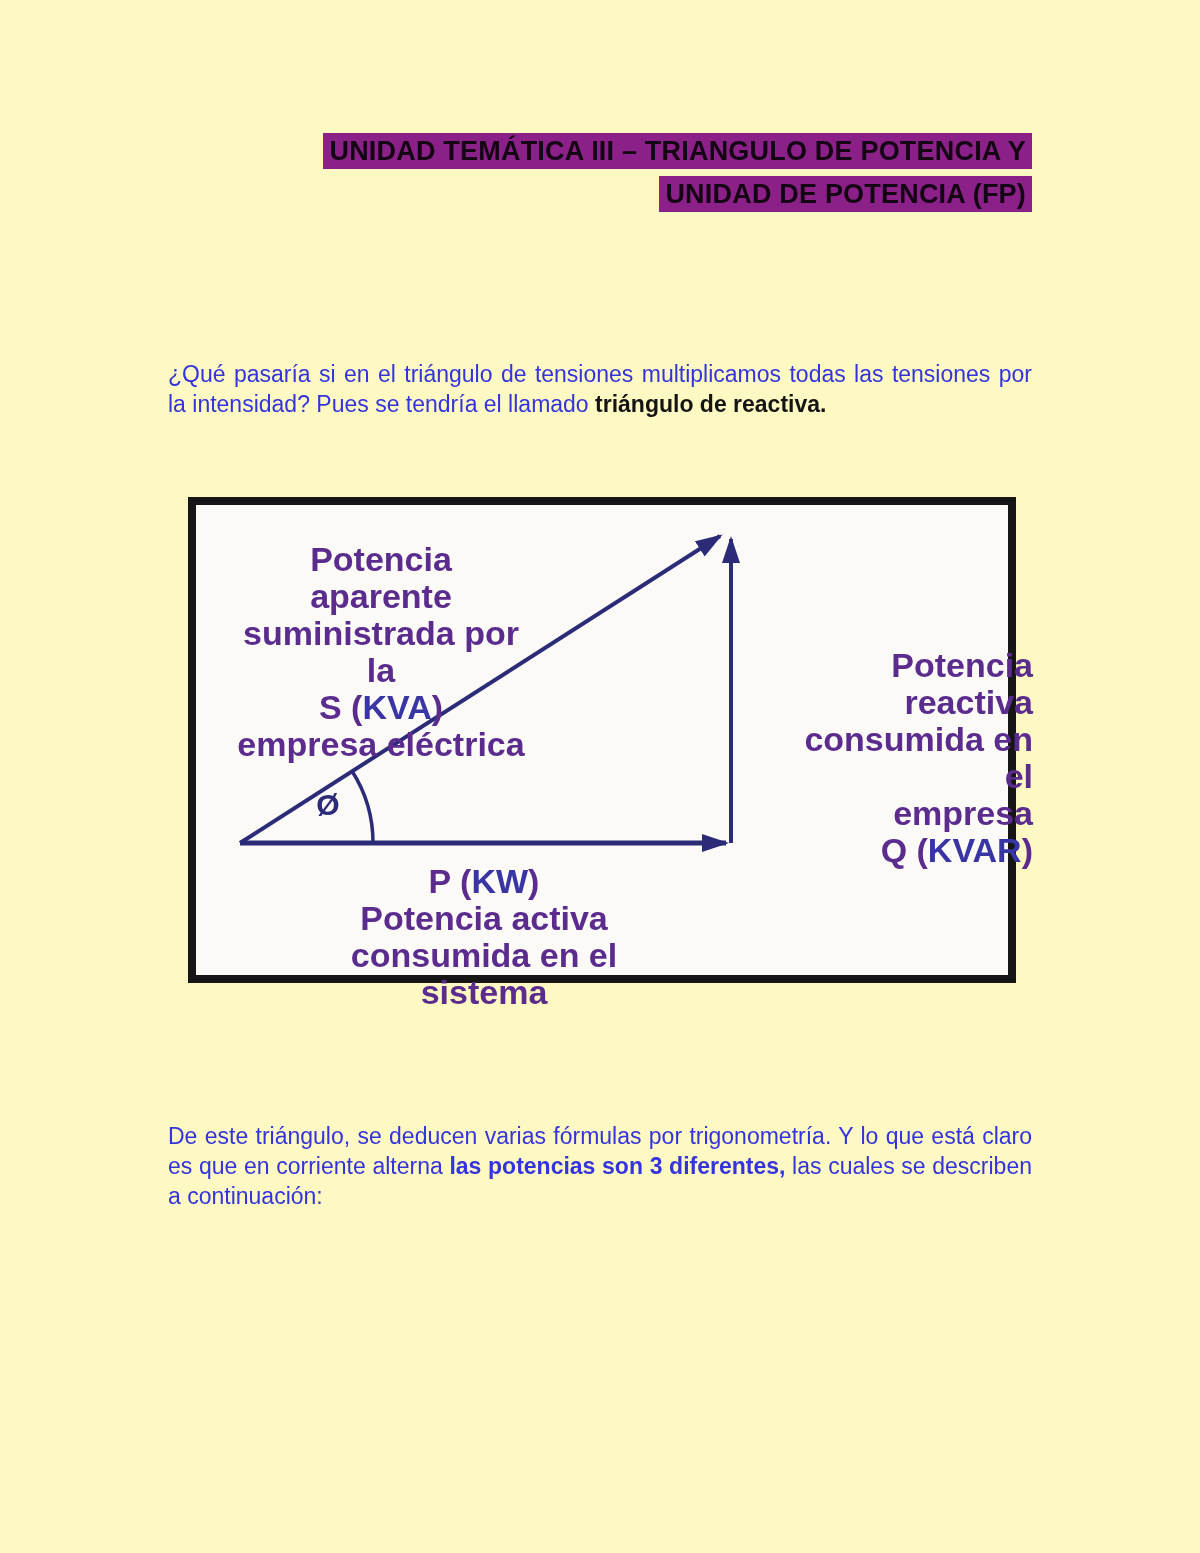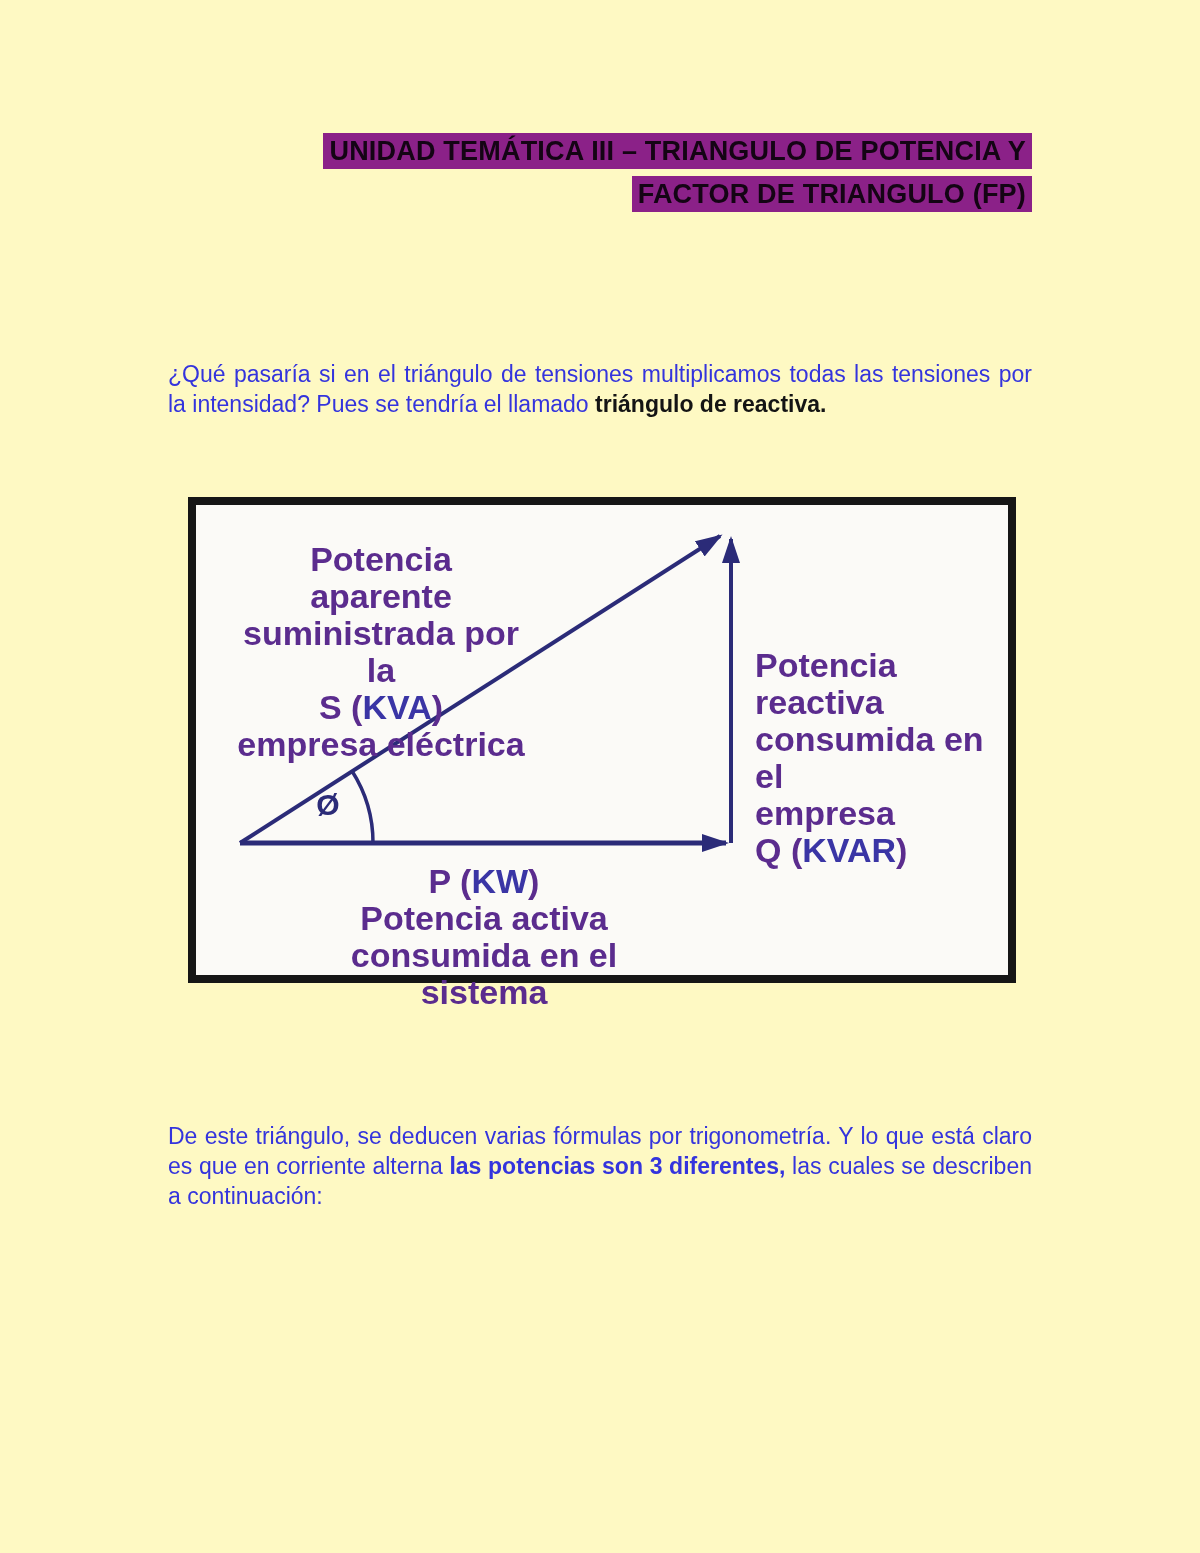--- a/index.html
+++ b/index.html
@@ -48,38 +48,38 @@
   #figure svg{position:absolute;left:0;top:0;color:var(--arrow-navy,#2b2b78);}
   .fig-label{
     position:absolute;
     color:var(--label-purple,#5b2c8e);
     font-weight:bold;
     font-size:34px;
     line-height:37px;
   }
   .fig-label .unit{color:var(--unit-blue,#3a35a5);}
   #apparent-power-label{left:40px;top:36px;width:290px;text-align:center;}
-  #reactive-power-label{left:559px;top:142px;width:250px;text-align:left;}
+  #reactive-power-label{left:587px;top:142px;width:250px;text-align:right;}
   #active-power-label{left:104px;top:358px;width:368px;text-align:center;}
   #angle-label{
     left:108px;top:283px;width:48px;text-align:center;
     color:var(--arrow-navy,#2b2b78);font-weight:bold;font-size:30px;line-height:34px;
   }
 </style>
 </head>
 <body>
 
 <div id="page">
 
   <div id="title-block">
     <div class="title-line">
       <span class="hl">UNIDAD TEMÁTICA III – TRIANGULO DE POTENCIA Y</span>
     </div>
     <div class="title-line">
-      <span class="hl">FACTOR DE TRIANGULO (FP)</span>
+      <span class="hl">UNIDAD DE POTENCIA (FP)</span>
     </div>
   </div>
 
   <p class="body-par" id="paragraph-1"><span>¿Qué pasaría si en el triángulo de tensiones multiplicamos todas las tensiones por la intensidad? Pues se tendría el llamado </span><b class="bold-black">triángulo de reactiva.</b></p>
 
   <div id="figure">
     <svg width="812" height="470" viewBox="0 0 812 470">
       <defs>
         <marker id="arrow" markerUnits="userSpaceOnUse" markerWidth="28" markerHeight="20" refX="24" refY="9" orient="auto">
           <path d="M0,0 L27,9 L0,18 z" fill="currentColor"></path>

